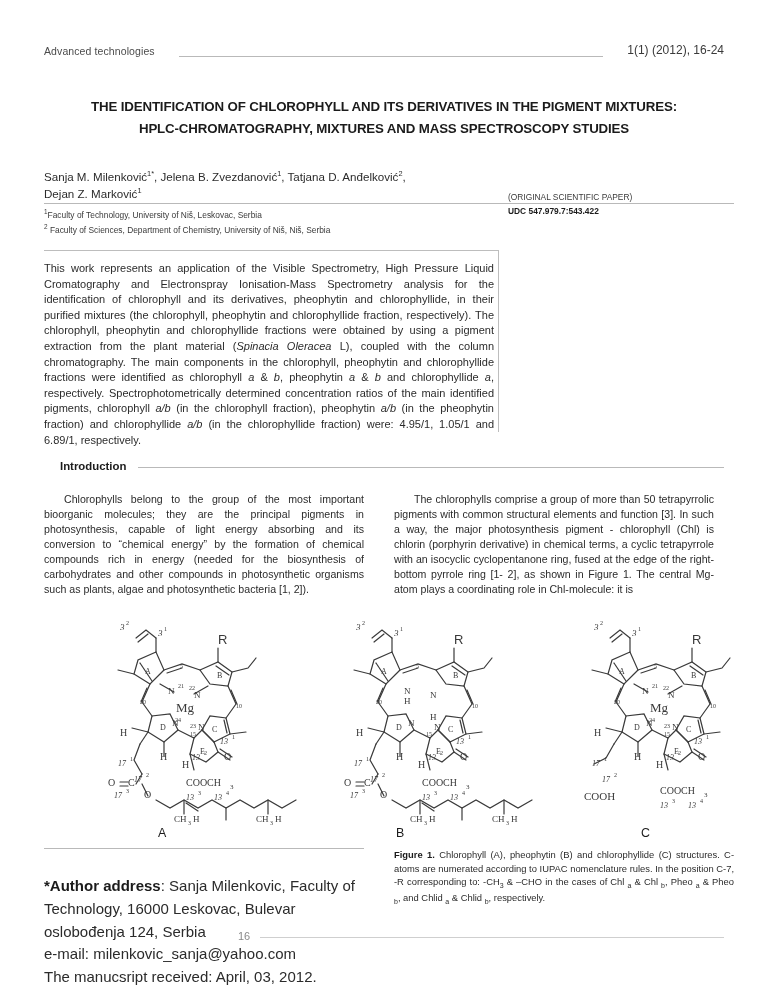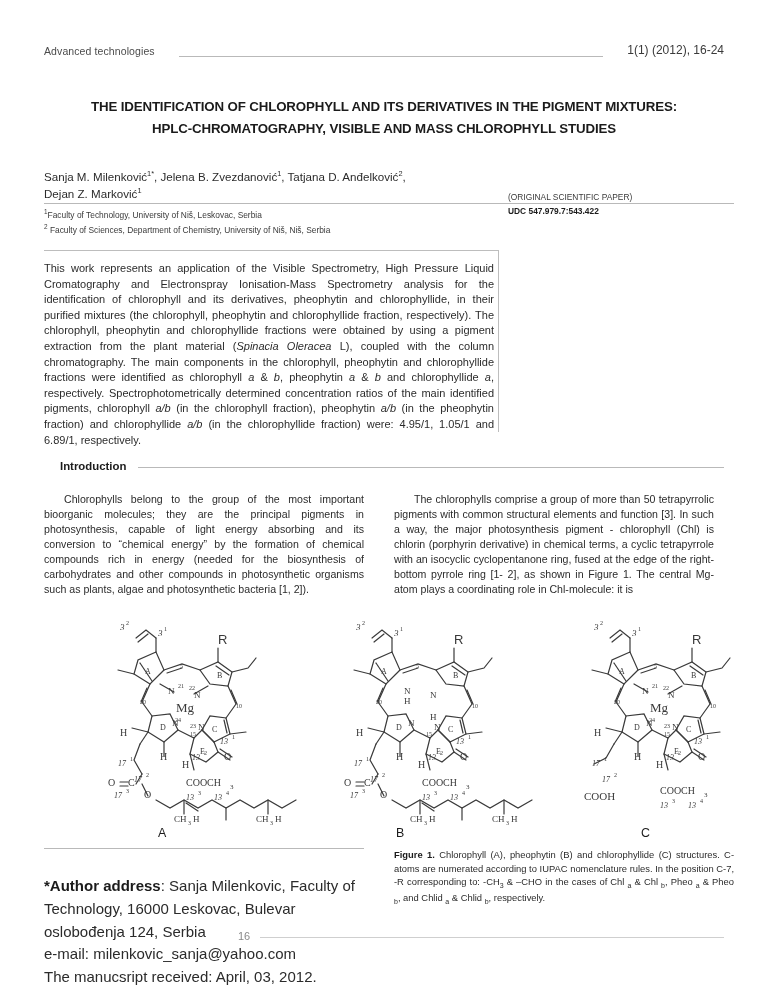--- a/index.html
+++ b/index.html
@@ -137,21 +137,21 @@
 <div class="page">
 
   <div class="runhead">
     <span class="runhead-journal">Advanced technologies</span>
     <span class="runhead-rule"></span>
     <span class="runhead-issue">1(1) (2012), 16-24</span>
   </div>
 
   <div class="title">
     <span class="l1">THE IDENTIFICATION OF CHLOROPHYLL AND ITS DERIVATIVES IN THE PIGMENT MIXTURES:</span>
-    <span class="l2">HPLC-CHROMATOGRAPHY, VISIBLE AND MASS CHLOROPHYLL STUDIES</span>
+    <span class="l2">HPLC-CHROMATOGRAPHY, MIXTURES AND MASS SPECTROSCOPY STUDIES</span>
   </div>
 
   <div class="authors">
     <div>Sanja M. Milenković<sup>1*</sup>, Jelena B. Zvezdanović<sup>1</sup>, Tatjana D. Anđelković<sup>2</sup>,</div>
     <div>Dejan Z. Marković<sup>1</sup></div>
   </div>
 
   <div class="aff-rule"></div>
 
   <div class="affils">

